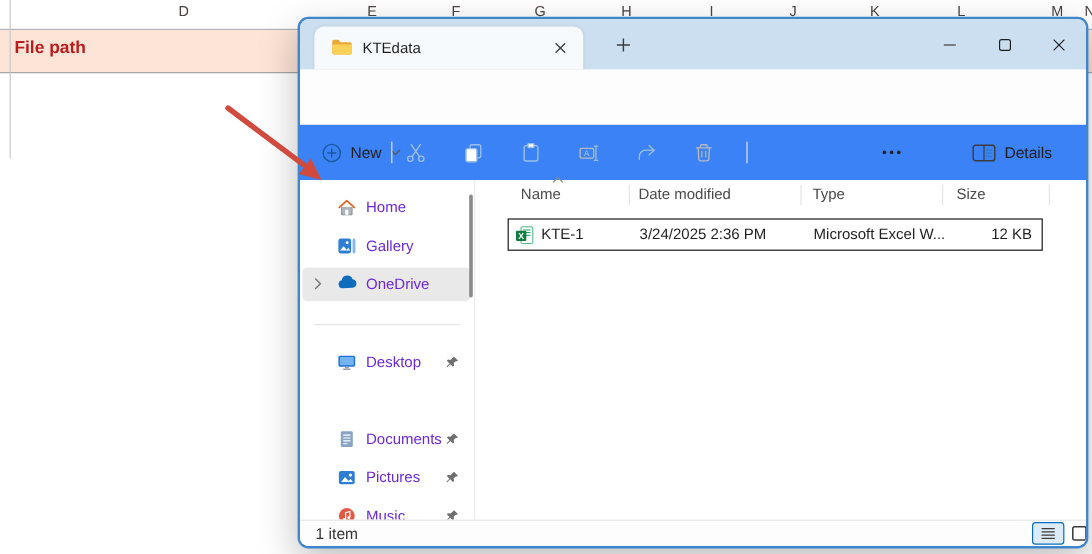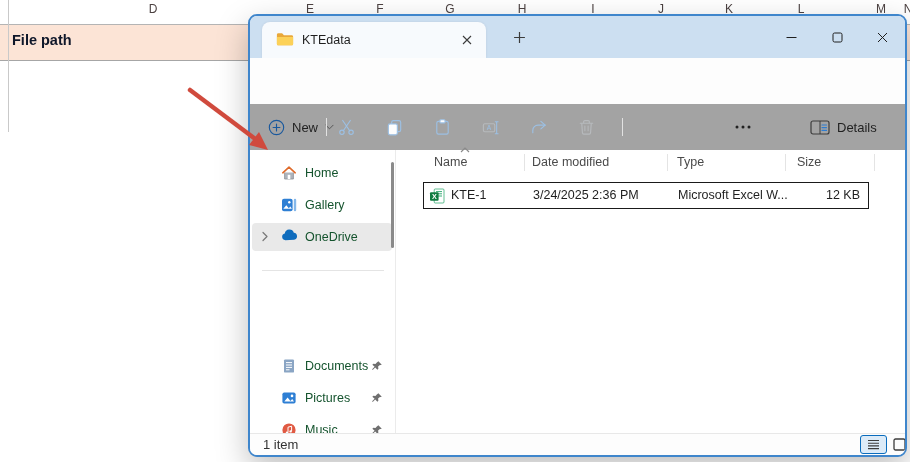--- a/index.html
+++ b/index.html
@@ -4,21 +4,21 @@
 <style>
   html,body{margin:0;padding:0;background:#fff;}
   body{width:910px;height:462px;position:relative;overflow:hidden;
        font-family:"Liberation Sans","DejaVu Sans",sans-serif;-webkit-font-smoothing:antialiased;}
 
   
   #excel{position:absolute;inset:0;background:#fff;z-index:0;}
   .col-letter{position:absolute;top:2px;width:18px;text-align:center;font-size:12px;color:#4c4242;}
   #hdr-line{position:absolute;left:0;top:24px;width:910px;height:1px;background:#b4b4b4;}
   #peach-row{position:absolute;left:0;top:25px;width:910px;height:35px;background:#fce4d6;border-bottom:1px solid #a6a6a6;}
-  #filepath{position:absolute;left:12px;top:32px;font-size:14.5px;font-weight:bold;color:#0f172a;}
+  #filepath{position:absolute;left:12px;top:32px;font-size:14.5px;font-weight:bold;color:#b91c1c;}
   #vgrid{position:absolute;left:8px;top:0;width:1px;height:132px;background:#c9c9c9;}
   #xl-link{position:absolute;left:12px;top:84px;font-size:13.5px;color:#954f72;text-decoration:underline;cursor:pointer;}
 
   
   #arrow{position:absolute;left:150px;top:60px;z-index:6;pointer-events:none;}
 
   
   #win{position:absolute;left:248px;top:14px;width:659px;height:443px;box-sizing:border-box;
        border:2px solid #3f86cc;border-radius:9px;background:#fdfdfd;z-index:3;overflow:hidden;
        box-shadow:0 12px 32px rgba(0,0,0,.25);}
@@ -41,36 +41,36 @@
   #crumb-backup{display:flex;align-items:center;gap:7px;background:#ededed;border-radius:4px;height:22px;
         margin-left:4px;padding:0 10px;font-size:12.5px;color:#1f1f1f;cursor:pointer;}
   .crumb-sep{margin:0 8px;display:flex;align-items:center;cursor:pointer;}
   #crumb-cur{font-size:12.5px;color:#1f1f1f;cursor:pointer;}
   #search{position:absolute;left:525px;top:51px;width:120px;height:28px;border:1px solid #ececec;border-radius:4px;
         background:#fff;box-sizing:border-box;display:flex;align-items:center;}
   #search input{border:none;outline:none;width:86px;margin-left:10px;font-size:12.5px;color:#333;background:transparent;
         font-family:inherit;}
   #search input::placeholder{color:#585858;opacity:1;}
   
-  #toolbar{position:absolute;left:0;top:88px;width:655px;height:46px;border-bottom:1px solid #e5e5e5;background:#a3a3a3;}
+  #toolbar{position:absolute;left:0;top:88px;width:655px;height:46px;border-bottom:1px solid #e5e5e5;background:#3b82f6;}
   #new-btn{position:absolute;left:12px;top:9px;height:28px;display:flex;align-items:center;gap:7px;padding:0 6px;
         border-radius:4px;font-size:13px;color:#1f1f1f;cursor:pointer;}
   .tsep{position:absolute;top:14px;width:1px;height:18px;background:#e2e2e2;}
   .toolico{position:absolute;top:11px;width:24px;height:24px;display:flex;align-items:center;justify-content:center;border-radius:4px;cursor:pointer;}
   #sort-btn{position:absolute;left:388px;top:9px;height:28px;display:flex;align-items:center;gap:6px;font-size:13px;
         color:#1f1f1f;padding:0 4px;border-radius:4px;cursor:pointer;}
   #more-btn{position:absolute;left:478px;top:11px;width:30px;height:24px;display:flex;align-items:center;justify-content:center;border-radius:4px;cursor:pointer;}
   #details-btn{position:absolute;left:560px;top:9px;height:28px;display:flex;align-items:center;gap:7px;font-size:13px;
         color:#1f1f1f;cursor:pointer;}
   
   #content{position:absolute;left:0;top:134px;width:655px;height:283px;background:#fff;}
   #sidebar{position:absolute;left:0;top:0;width:146px;height:283px;border-right:1px solid #ebebeb;box-sizing:border-box;}
   .srow{position:absolute;left:2px;width:140px;height:28px;border-radius:4px;cursor:pointer;}
   .srow .sic{position:absolute;left:29px;top:6px;}
-  .srow .slbl{position:absolute;left:53px;top:7px;font-size:12.5px;color:#14532d;}
+  .srow .slbl{position:absolute;left:53px;top:7px;font-size:12.5px;color:#6d28d9;}
   .srow .spin{position:absolute;left:119px;top:8px;}
   .srow .schev{position:absolute;left:9px;top:8px;}
   #side-div{position:absolute;left:12px;top:120px;width:122px;height:1px;background:#e4e4e4;}
   #side-scroll{position:absolute;left:141px;top:12px;width:3px;height:86px;background:#8a8a8a;border-radius:2px;cursor:pointer;}
   
   #flist{position:absolute;left:144px;top:0;width:509px;height:283px;}
   .fh{position:absolute;top:5px;font-size:12.5px;color:#4a4a4a;cursor:pointer;}
   .fhsep{position:absolute;top:4px;width:1px;height:17px;background:#e4e4e4;}
   #sortcaret{position:absolute;left:66px;top:-3px;}
   #frow{position:absolute;left:29px;top:32px;width:446px;height:27px;border:1px solid #1a1a1a;box-sizing:border-box;
@@ -304,20 +304,36 @@
         </span>
         <span class="sic">
           <svg width="17" height="12" viewBox="0 0 18 12">
               <path d="M4.6 11.5a3.6 3.6 0 0 1-.6-7.1A5 5 0 0 1 13.6 3.5a3.8 3.8 0 0 1 .3 7.5z" fill="#0f6cbd"></path>
             </svg>
         </span>
         <span class="slbl">OneDrive</span>
       </div>
       <div id="side-div"></div>
 
+      <div class="srow" style="top:138px">
+        <span class="sic">
+          <svg width="16" height="16" viewBox="0 0 16 16">
+              <rect x="1" y="2.4" width="14" height="9.2" rx="1.4" fill="#1e6fd9"></rect>
+              <rect x="2.2" y="3.6" width="11.6" height="6.8" rx=".7" fill="#74b4f0"></rect>
+              <rect x="6.4" y="11.6" width="3.2" height="1.4" fill="#9aa0a6"></rect>
+              <rect x="4.8" y="13" width="6.4" height="1.3" rx=".6" fill="#9aa0a6"></rect>
+            </svg>
+        </span>
+        <span class="slbl">Desktop</span>
+        <span class="spin">
+          <svg width="12" height="12" viewBox="0 0 14 14">
+              <path d="M8.6 1.4l4 4-2.7.7-1.6 1.6.3 2.5-1.1 1.1-2.6-2.6L2 11.6l-.7-.7 2.9-2.9L1.6 5.4l1.1-1.1 2.5.3L6.8 3z" fill="#6f6f6f"></path>
+            </svg>
+        </span>
+      </div>
       <div class="srow" style="top:234px">
         <span class="sic">
           <svg width="16" height="16" viewBox="0 0 16 16">
               <rect x="1.4" y="2.4" width="13.2" height="11.2" rx="1.8" fill="#2e7fd4"></rect>
               <circle cx="11" cy="5.9" r="1.3" fill="#fff"></circle>
               <path d="M3.3 11.6l3.3-4.1 2.8 3.4 1.8-2 1.8 2.7z" fill="#fff"></path>
             </svg>
         </span>
         <span class="slbl">Pictures</span>
         <span class="spin">

